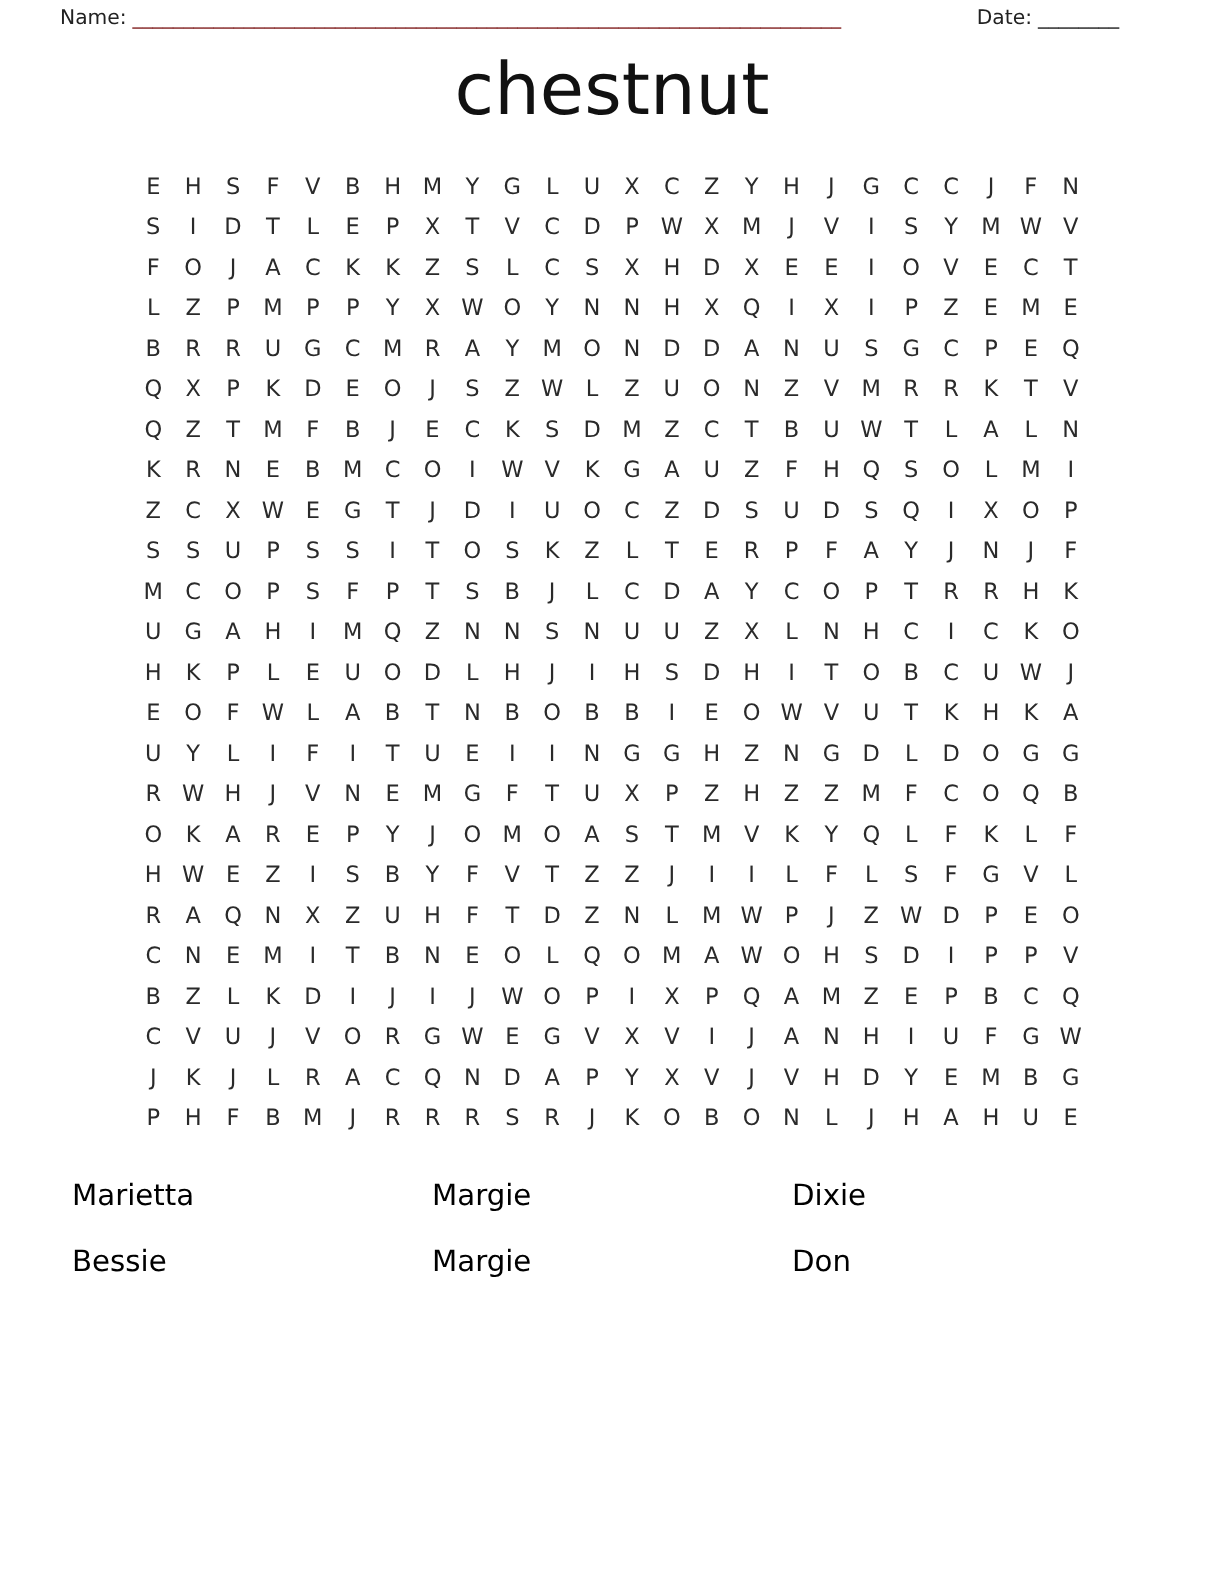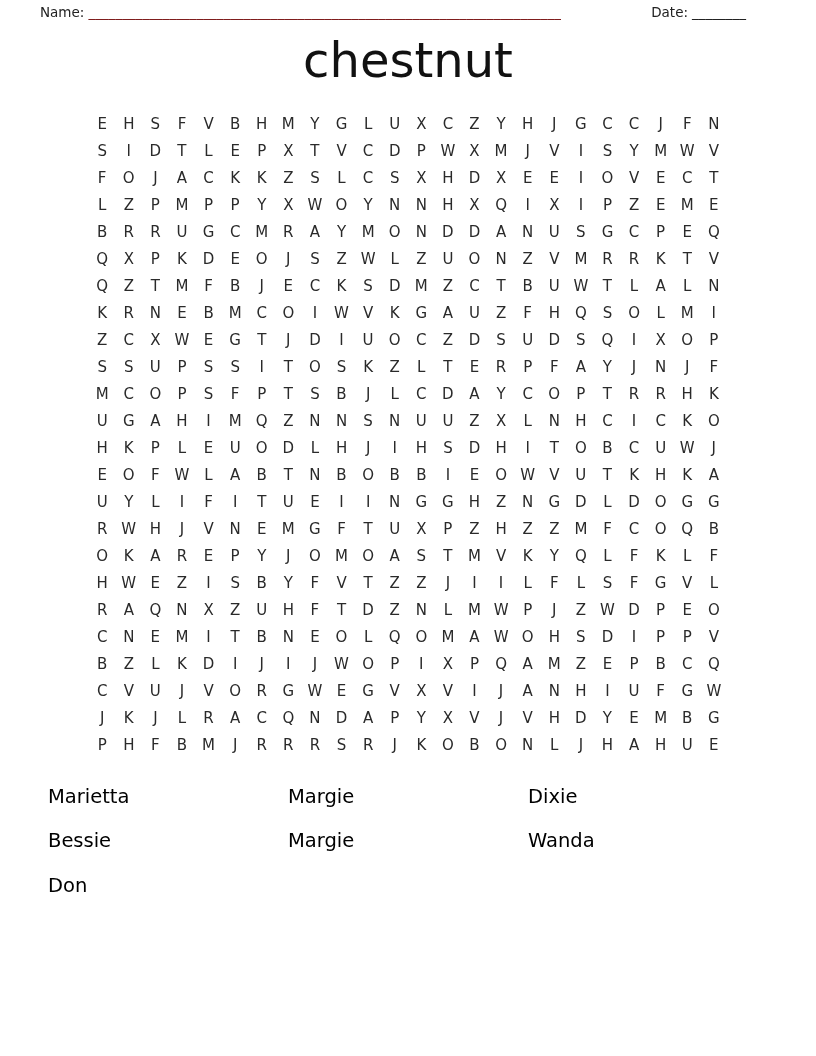--- a/index.html
+++ b/index.html
@@ -719,17 +719,16 @@
         </div>
       </div>
   </div>
 
   <div class="word-list">
       <div class="word-item">Marietta</div>
       <div class="word-item">Margie</div>
       <div class="word-item">Dixie</div>
       <div class="word-item">Bessie</div>
       <div class="word-item">Margie</div>
-      <div class="word-item">Wanda</div>
       <div class="word-item">Don</div>
     </div>
 
 </div>
 
 </body></html>

